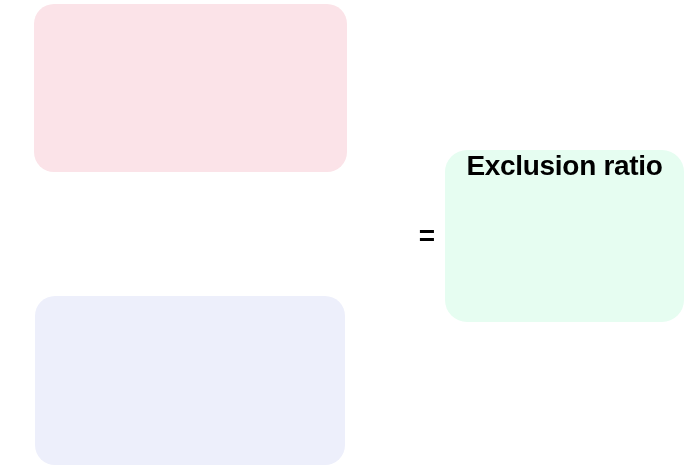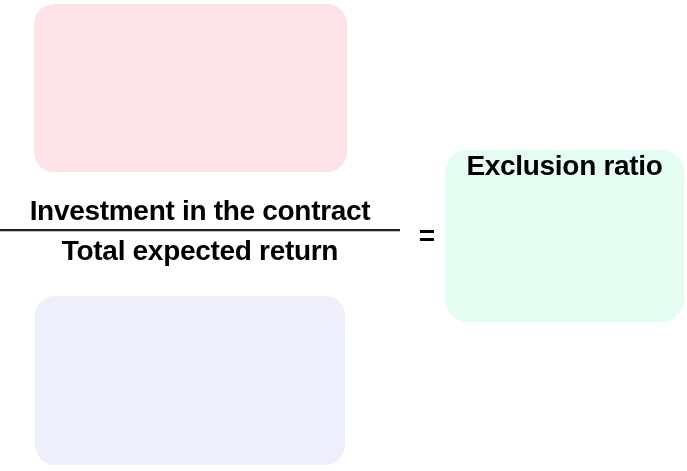--- a/index.html
+++ b/index.html
@@ -85,25 +85,20 @@
 </style>
 </head>
 <body>
 
 <div class="canvas">
 
   <div class="soft-box numerator-box" style="background-color: rgb(251, 227, 232);"></div>
 
   <div class="soft-box denominator-box" style="background-color: rgb(237, 239, 251);"></div>
 
-  <div class="fraction">
-    <div class="numerator">Investment in the contract</div>
-    <div class="frac-line"></div>
-    <div class="denominator">Total expected return</div>
-  </div>
 
   <div class="equals">=</div>
 
   <div class="soft-box result-box" style="background-color: rgb(230, 253, 241);">
     <span class="result-label">Exclusion ratio</span>
   </div>
 
 </div>
 
 </body></html>

